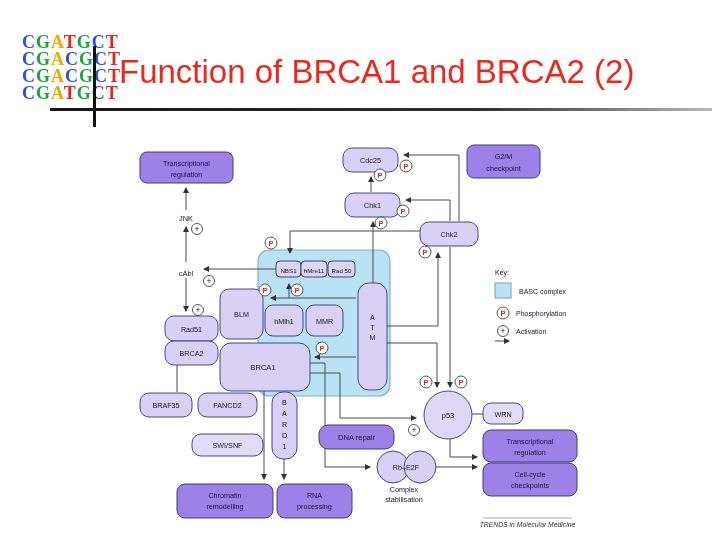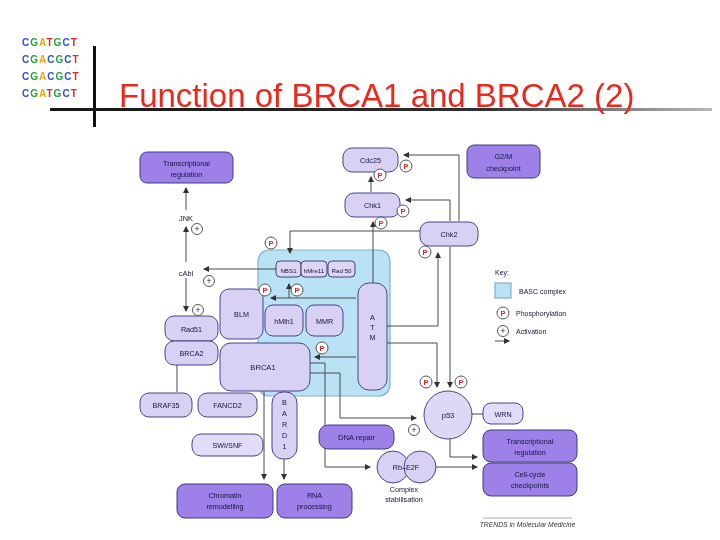--- a/index.html
+++ b/index.html
@@ -1,26 +1,26 @@
 <!DOCTYPE html>
 <html><head>
 <meta charset="utf-8">
 <style>
   html,body{margin:0;padding:0;background:#fff;}
   .slide{position:relative;width:720px;height:540px;background:#ffffff;overflow:hidden;
          font-family:"Liberation Sans",sans-serif;}
   
   .logo{position:absolute;left:22px;top:34px;line-height:17px;
-        font-family:Liberation Sans, sans-serif;font-weight:bold;font-size:10px;letter-spacing:1px;}
+        font-family:Liberation Serif, serif;font-weight:bold;font-size:18px;letter-spacing:1px;}
   .logo .row{height:17px;}
   .base-c{color:#2b50e0}.base-g{color:#1da33c}.base-a{color:#f7a600}.base-t{color:#e8231d}
   .logo-vline{position:absolute;left:93px;top:46px;width:3px;height:81px;background:#111;}
   .title-rule{position:absolute;left:50px;top:108px;width:662px;height:3px;
               background:linear-gradient(to right,#161616,#2e2e2e 65%,#b8b8b8);}
-  .page-title{position:absolute;left:119px;top:77px;margin:0;font-size:33px;font-weight:400;}
+  .page-title{position:absolute;left:119px;top:53px;margin:0;font-size:33px;font-weight:400;}
   
   svg.diagram{position:absolute;left:0;top:0;}
   svg text{font-family:"Liberation Sans",sans-serif;fill:#14143c;}
   .lbl{font-size:7.2px;text-anchor:middle;}
   .lbl-lg{font-size:7.6px;text-anchor:middle;}
   .lbl-sm{font-size:6.2px;text-anchor:middle;}
   .plain{font-size:7.4px;text-anchor:middle;}
   .keytxt{font-size:7px;text-anchor:start;}
   .p-letter{font-size:7.5px;font-weight:bold;fill:#e02525;text-anchor:middle;}
   .plus-letter{font-size:8.5px;fill:#222;text-anchor:middle;}

